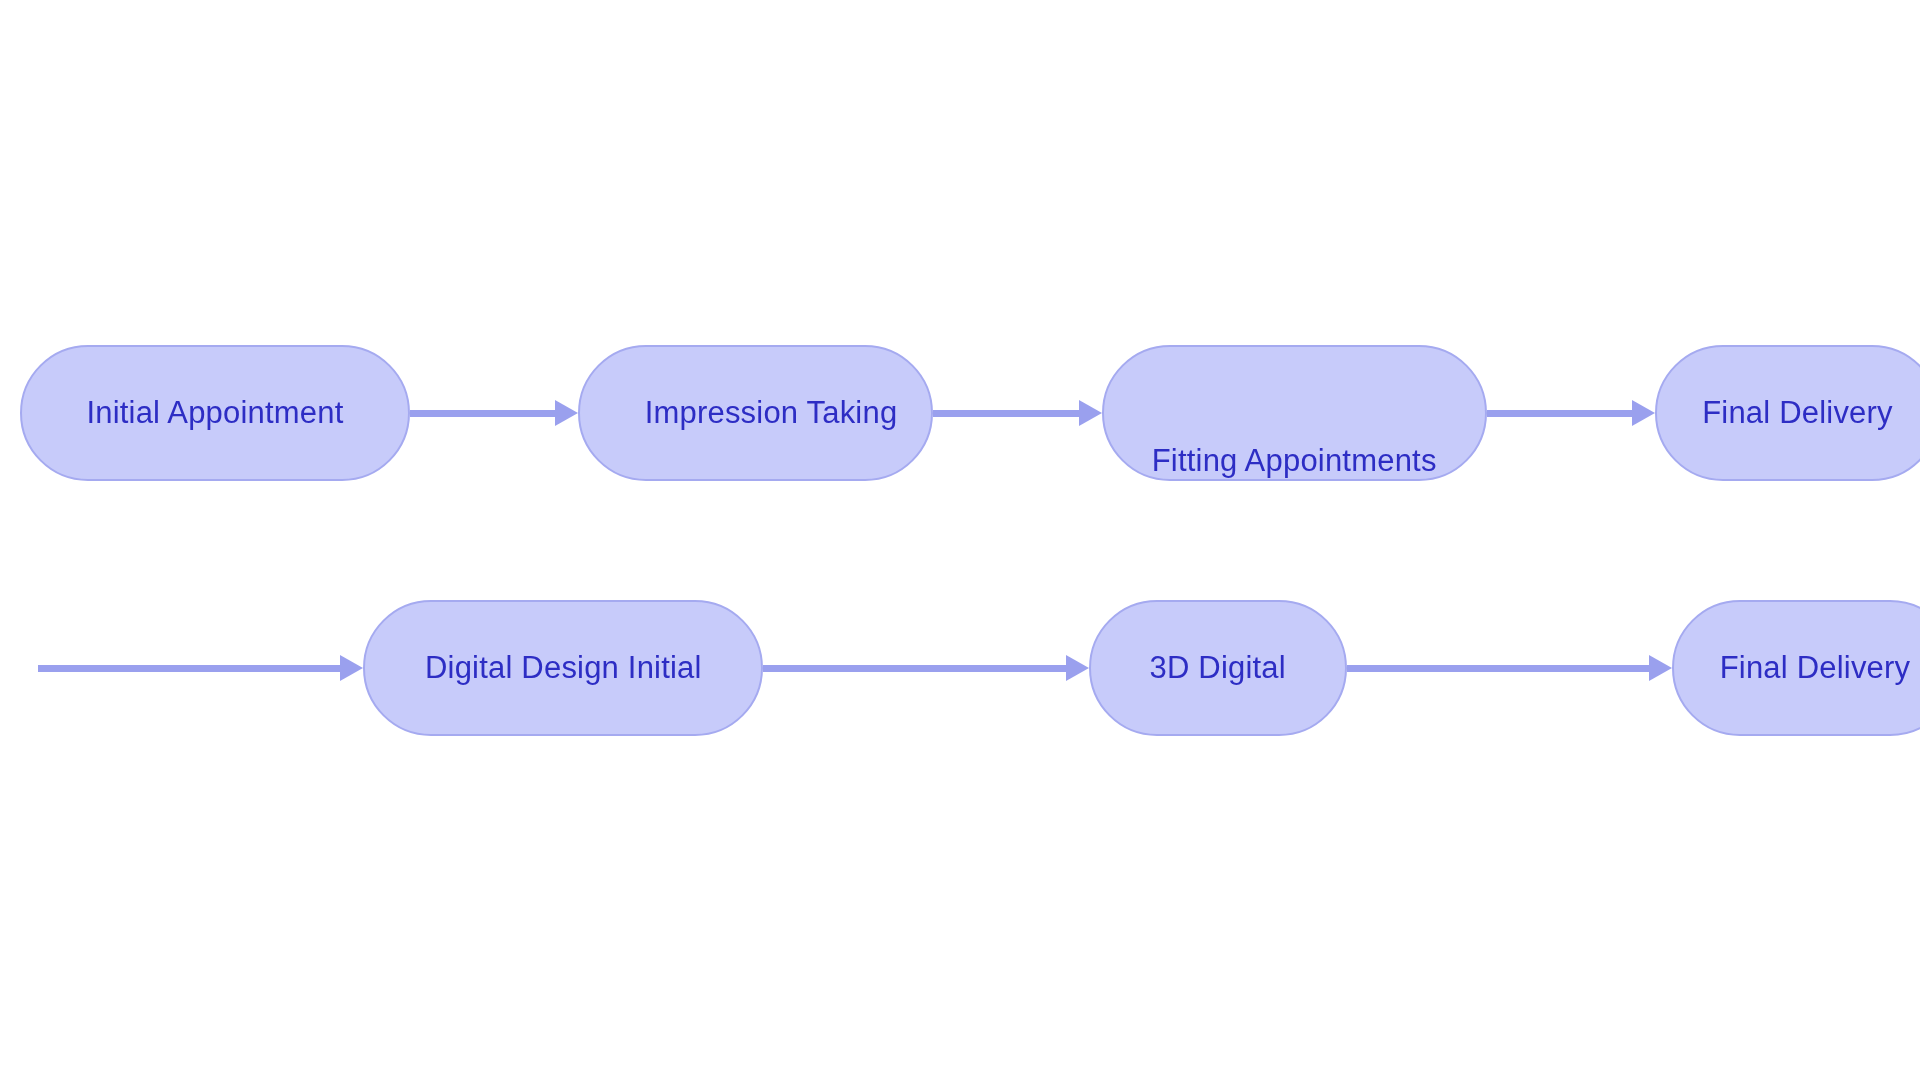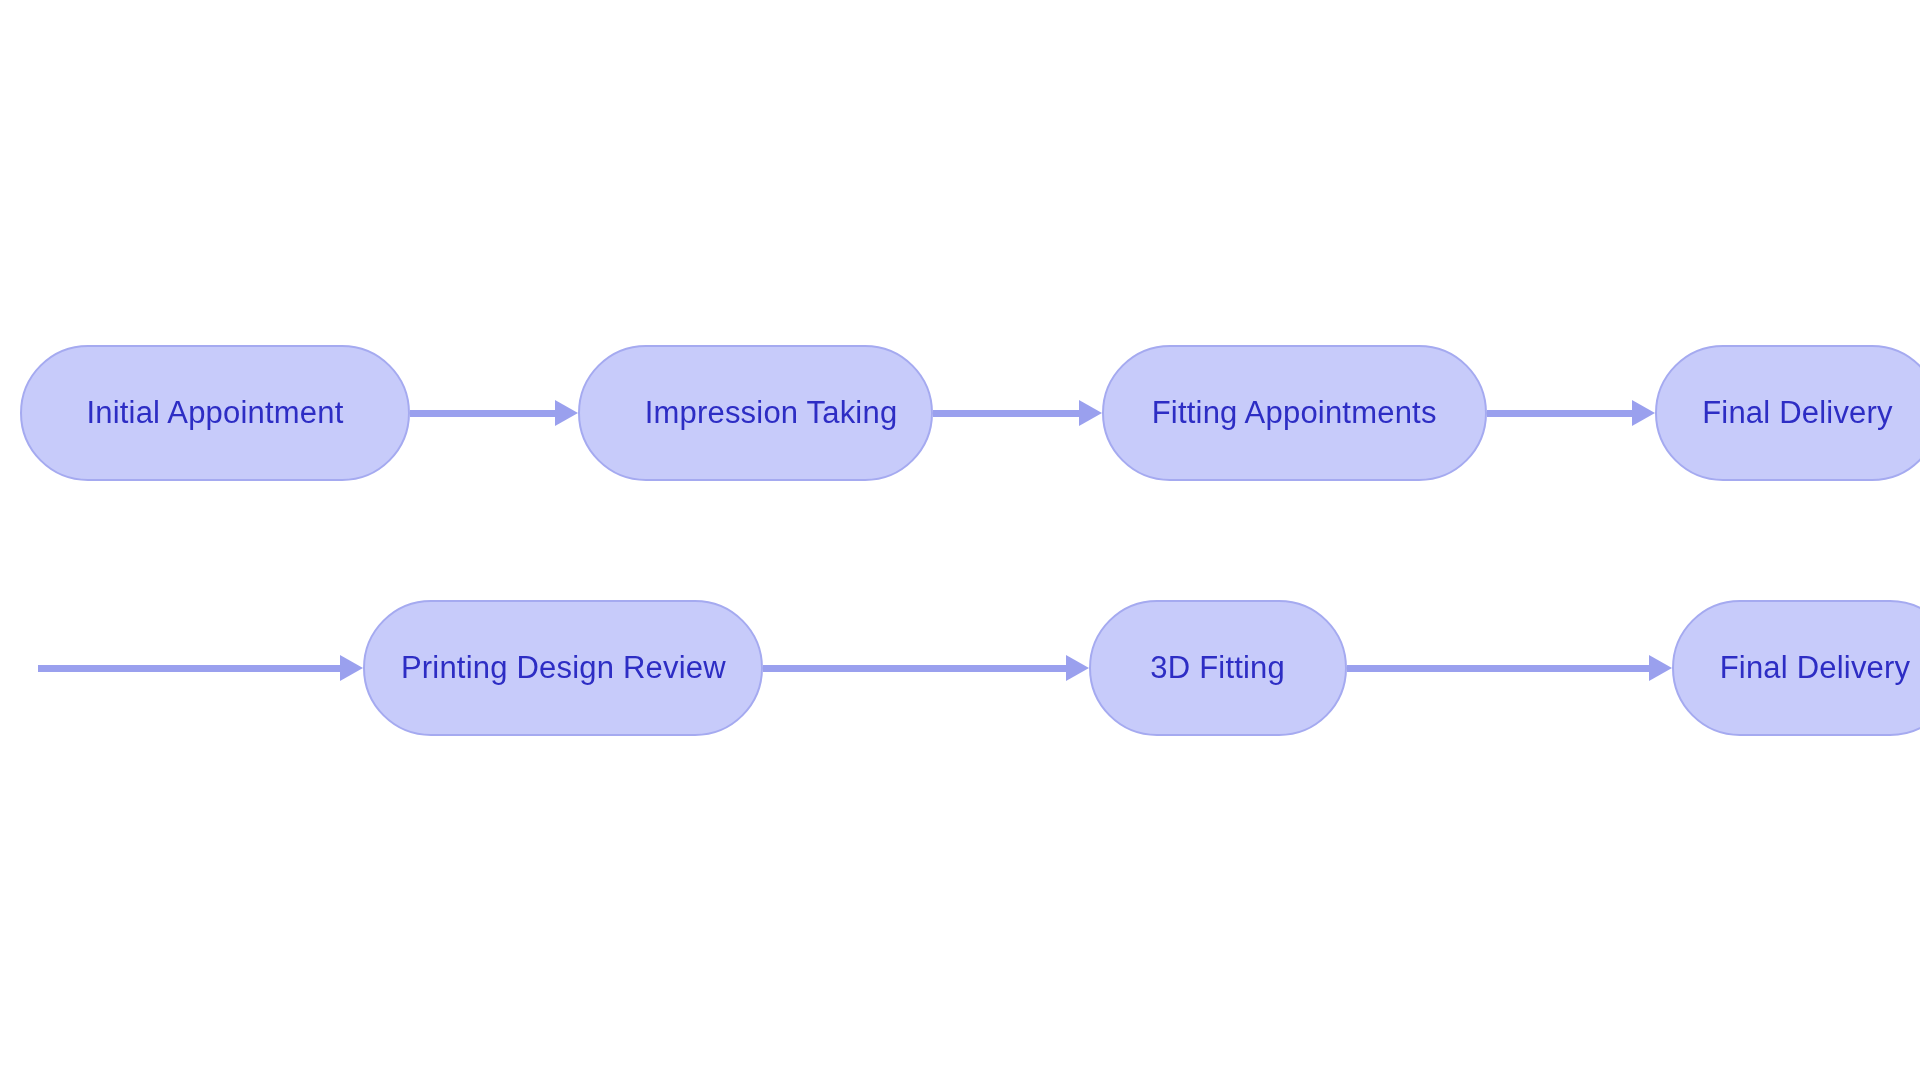--- a/index.html
+++ b/index.html
@@ -83,21 +83,21 @@
     border-bottom: 13px solid transparent;
     border-left: 23px solid #9aa0ee;
   }
 
   
   #row-1 { padding-left: 20px; padding-right: 20px; }
   #row-2 { padding-left: 38px; padding-right: 38px; }
 
   .w-r1-0 { width: 390px; }
   .w-r1-1 { width: 355px; justify-content: flex-end; }
-  .w-r1-2 { width: 385px; }
+  .w-r1-2 { width: 385px; align-items: flex-end; }
   .w-r1-3 { width: 285px; }
 
   .w-r2-0 { width: 355px; }
   .w-r2-1 { width: 400px; }
   .w-r2-2 { width: 258px; }
   .w-r2-3 { width: 286px; }
 </style>
 </head>
 <body>
 
@@ -140,30 +140,30 @@
 
   <div class="flow-row" id="row-2">
 
 
     <div class="connector">
       <div class="conn-line"></div>
       <div class="conn-head"></div>
     </div>
 
     <div class="node w-r2-1">
-      <span class="node-label">Printing Design Review</span>
+      <span class="node-label">Digital Design Initial</span>
     </div>
 
     <div class="connector">
       <div class="conn-line"></div>
       <div class="conn-head"></div>
     </div>
 
     <div class="node w-r2-2">
-      <span class="node-label">3D Fitting</span>
+      <span class="node-label">3D Digital</span>
     </div>
 
     <div class="connector">
       <div class="conn-line"></div>
       <div class="conn-head"></div>
     </div>
 
     <div class="node w-r2-3">
       <span class="node-label">Final Delivery</span>
     </div>

